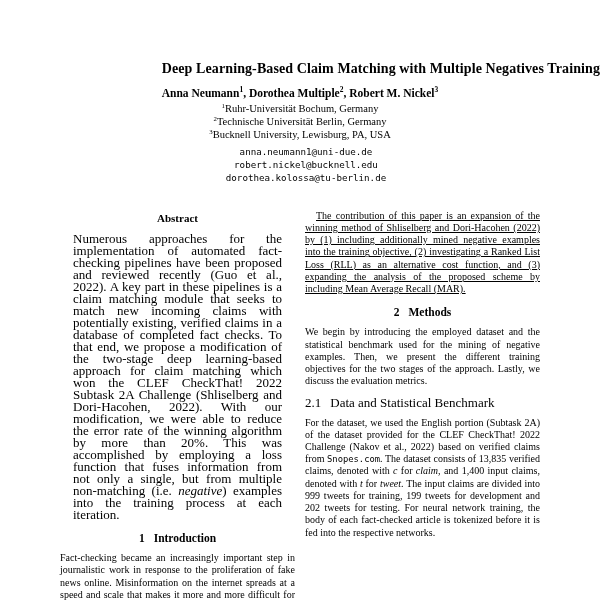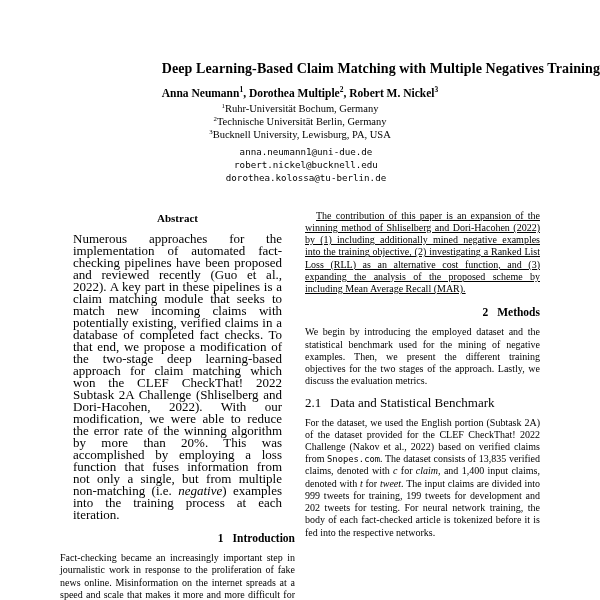--- a/index.html
+++ b/index.html
@@ -50,21 +50,21 @@
     margin:2px 0 9px 0;
   }
   .abstract-body {
     margin:0 13px;
     font-size:13px; line-height:12px;
     text-align:justify;
   }
   .section-heading {
     font-weight:700; font-size:11.5px;
     margin:11px 0 8px 0;
-    text-align:right;
+    text-align:center;
   }
   .subsection-heading {
     font-weight:400; font-size:13px;
     margin:10px 0 7px 0;
     text-align:left;
   }
   .sec-num { display:inline-block; margin-right:9px; }
   .para { margin:0; }
   .para.indent { text-indent:11px;text-decoration:underline; }
   .sup { vertical-align:super; font-size:0.65em; line-height:0; }

